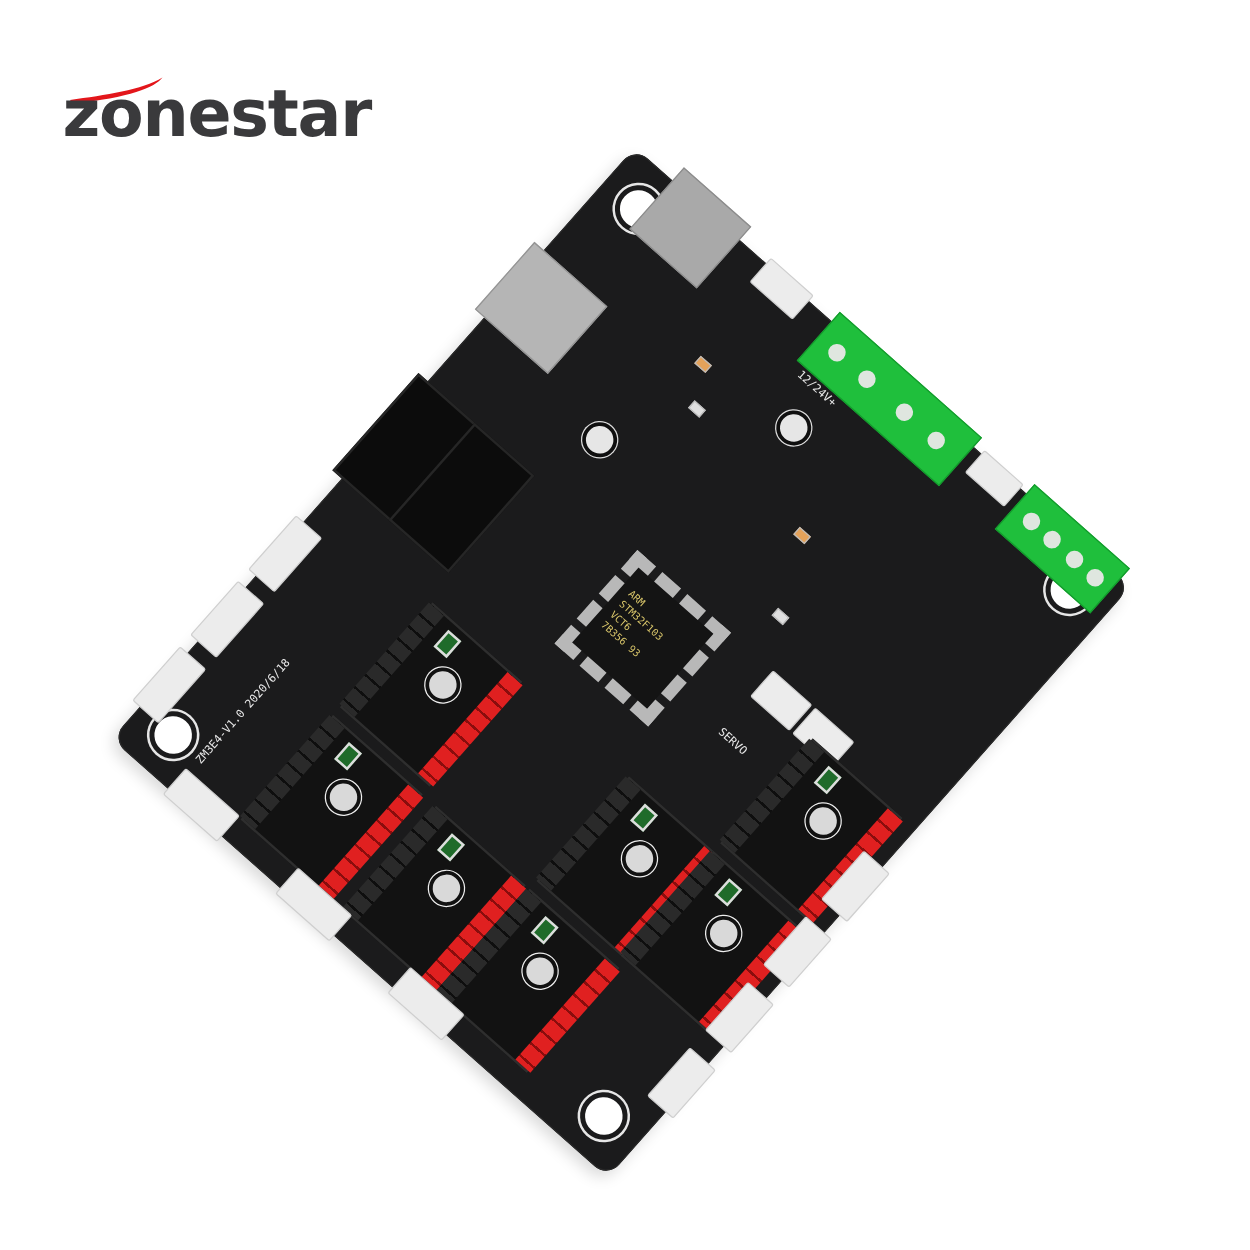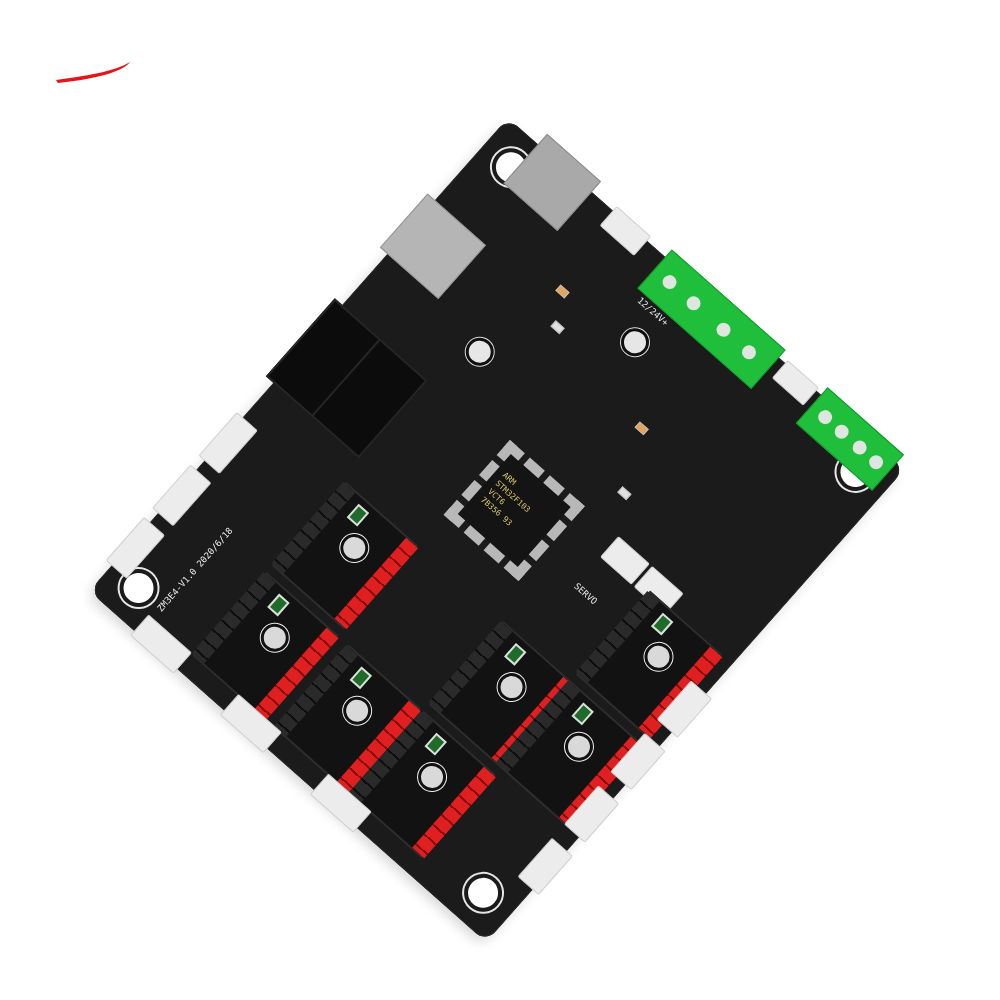--- a/index.html
+++ b/index.html
@@ -28,20 +28,21 @@
   .smd.tan{background:#e4a25a;}
   .ecap{position:absolute;width:22px;height:22px;border-radius:50%;background:#e6e6e6;border:3px solid #0f0f0f;box-shadow:0 0 0 1px #ddd;}
 </style>
 </head>
 <body>
 
 <div class="logo">
   <svg class="logo-swoosh" viewBox="0 0 100 24">
     <path d="M2 20 C 30 16, 60 12, 76 2 C 70 10, 50 18, 4 23 Z" fill="#e3161b"></path>
   </svg>
+  <div class="logo-text">zonestar</div>
 </div>
 
 <div class="board-wrap">
   <div class="board">
 
     <div class="hole" style="left:16px;top:16px;"></div>
     <div class="hole" style="right:16px;top:16px;"></div>
     <div class="hole" style="left:16px;bottom:16px;"></div>
     <div class="hole" style="right:16px;bottom:16px;"></div>
 

